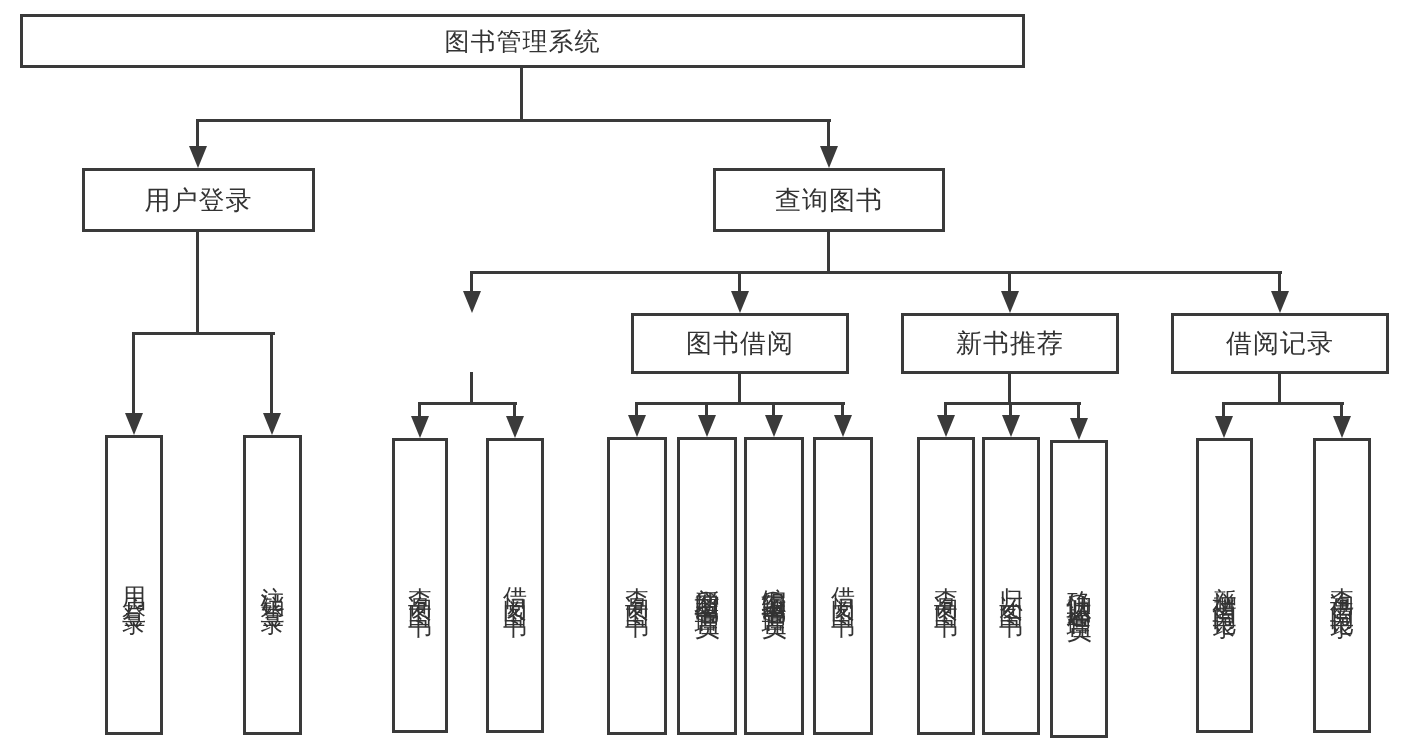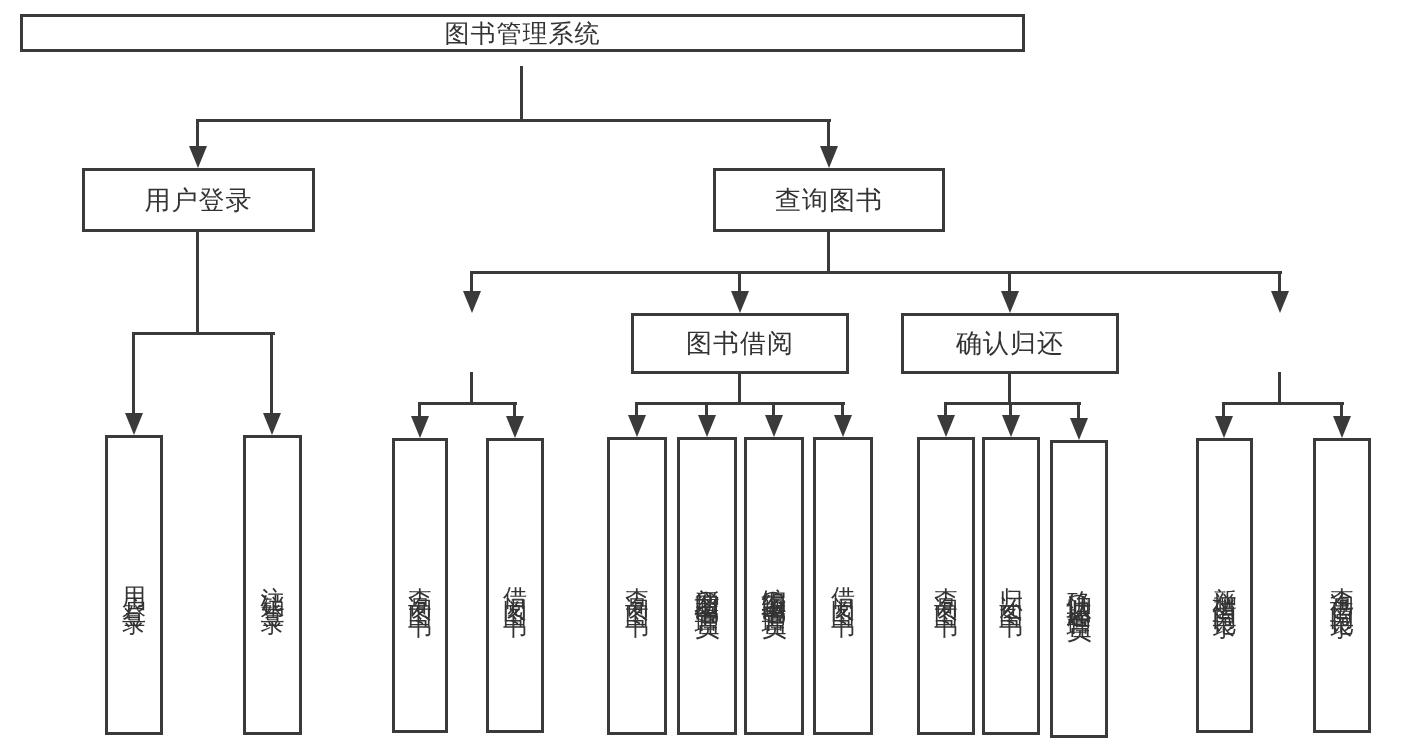--- a/index.html
+++ b/index.html
@@ -53,21 +53,21 @@
     font-size:22px;
     color:var(--wm);
     letter-spacing:1px;
   }
 </style>
 </head>
 <body>
 
 <div class="canvas">
 
-  <div class="node h title" style="left:20px;top:14px;width:1005px;height:38px;">
+  <div class="node h title" style="left:20px;top:14px;width:1005px;height:54px;">
     <span>图书管理系统</span>
   </div>
 
   <div>
     <div class="vline" style="left:520px;top:66px;height:55px;"></div>
     <div class="hline" style="left:196px;top:119px;width:635px;"></div>
     <div class="vline" style="left:196px;top:119px;height:31px;"></div>
     <div class="arrow" style="left:189px;top:146px;"></div>
     <div class="vline" style="left:827px;top:119px;height:31px;"></div>
     <div class="arrow" style="left:820px;top:146px;"></div>
@@ -99,21 +99,24 @@
     <div class="vline" style="left:1008px;top:271px;height:24px;"></div>
     <div class="arrow" style="left:1001px;top:291px;"></div>
     <div class="vline" style="left:1278px;top:271px;height:24px;"></div>
     <div class="arrow" style="left:1271px;top:291px;"></div>
   </div>
 
   <div class="node h" style="left:631px;top:313px;width:218px;height:61px;justify-content:center;">
     <span>图书借阅</span>
   </div>
   <div class="node h" style="left:901px;top:313px;width:218px;height:61px;">
-    <span>确认归还</span>
+    <span>新书推荐</span>
+  </div>
+  <div class="node h" style="left:1171px;top:313px;width:218px;height:61px;">
+    <span>借阅记录</span>
   </div>
 
   <div class="node leaf sp-lg" style="left:105px;top:435px;width:58px;height:300px;">
     <span class="vtext">用户登录</span>
   </div>
   <div class="node leaf sp-lg" style="left:243px;top:435px;width:59px;height:300px;">
     <span class="vtext">注销登录</span>
   </div>
 
   <div>

